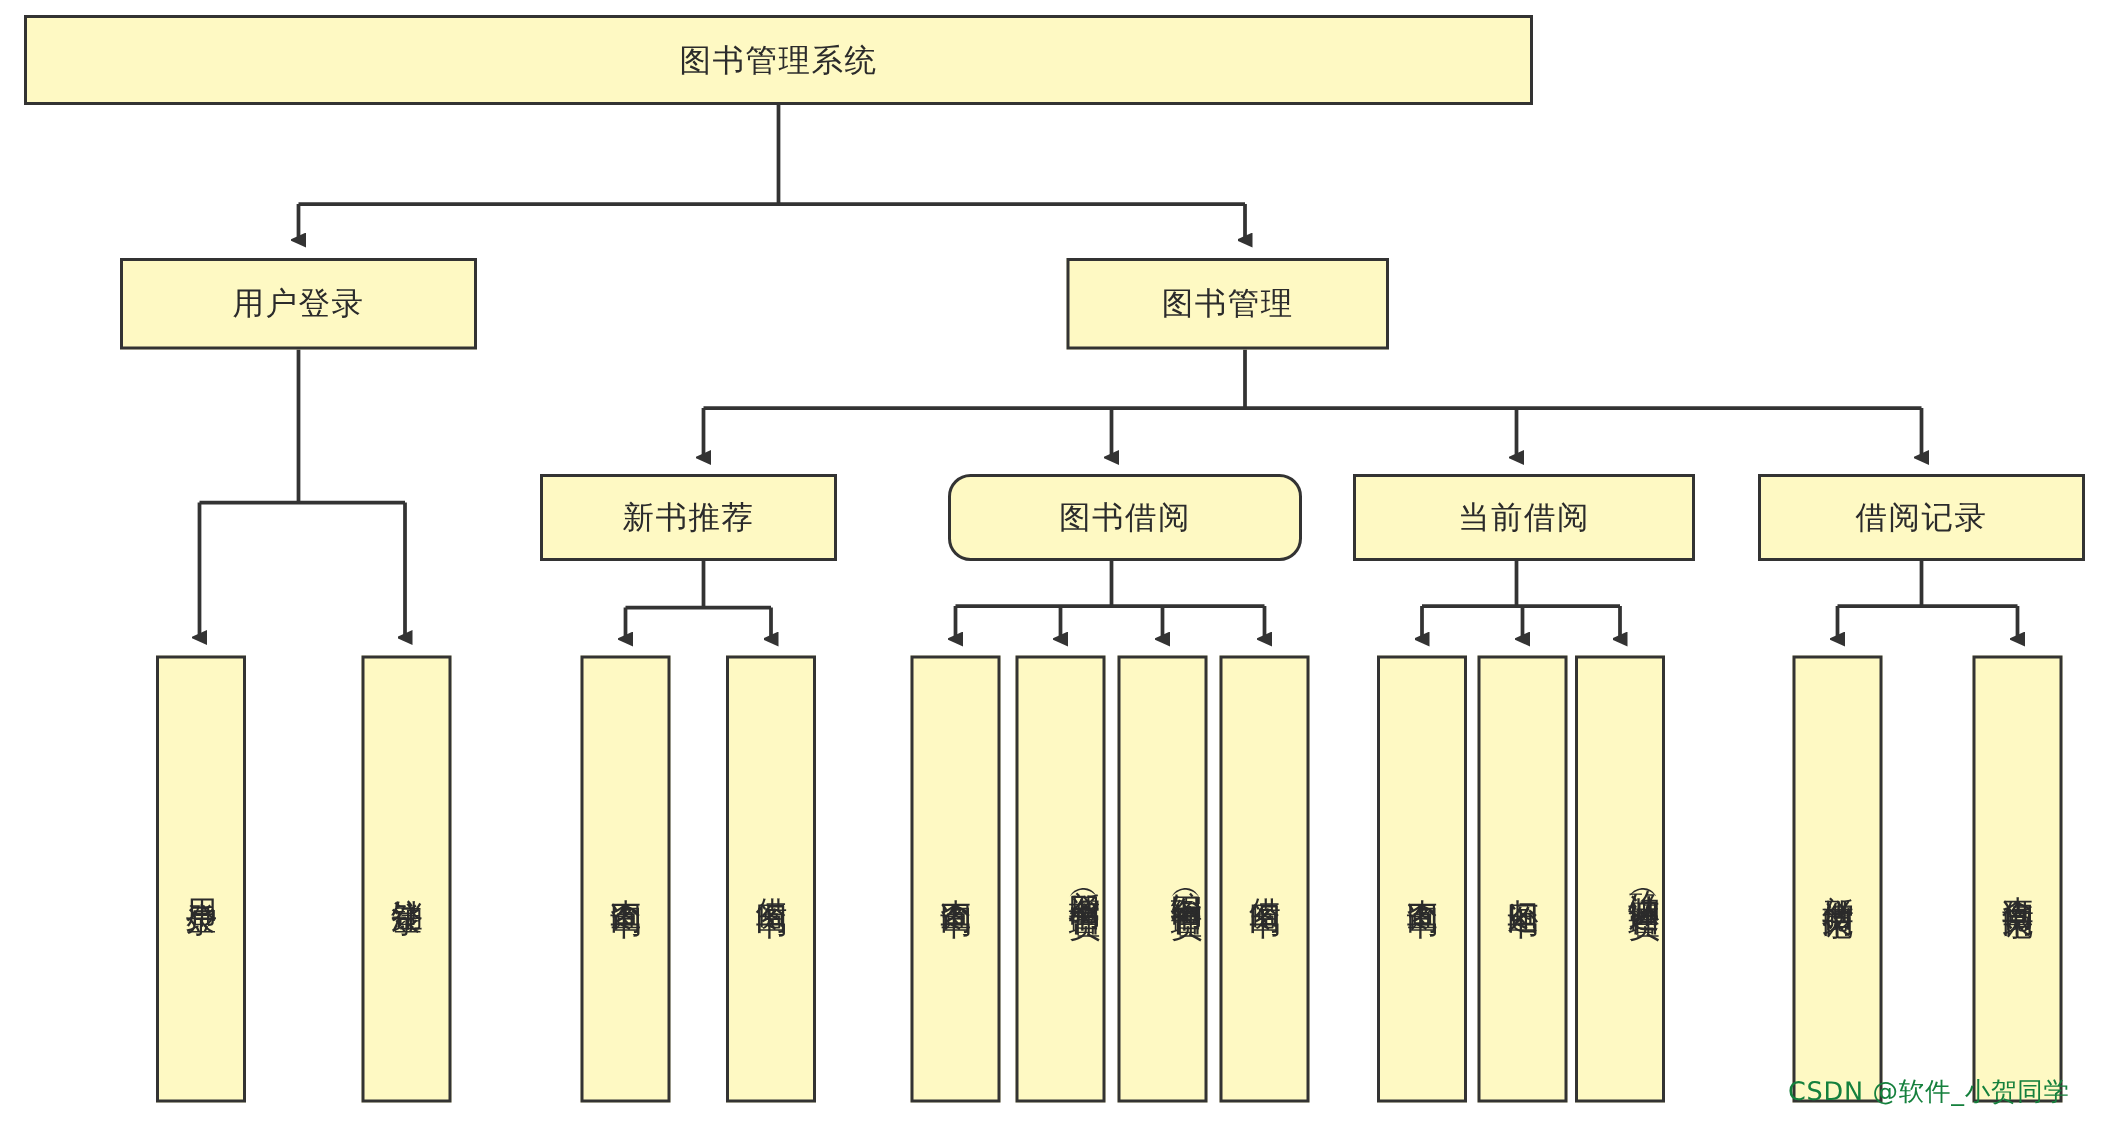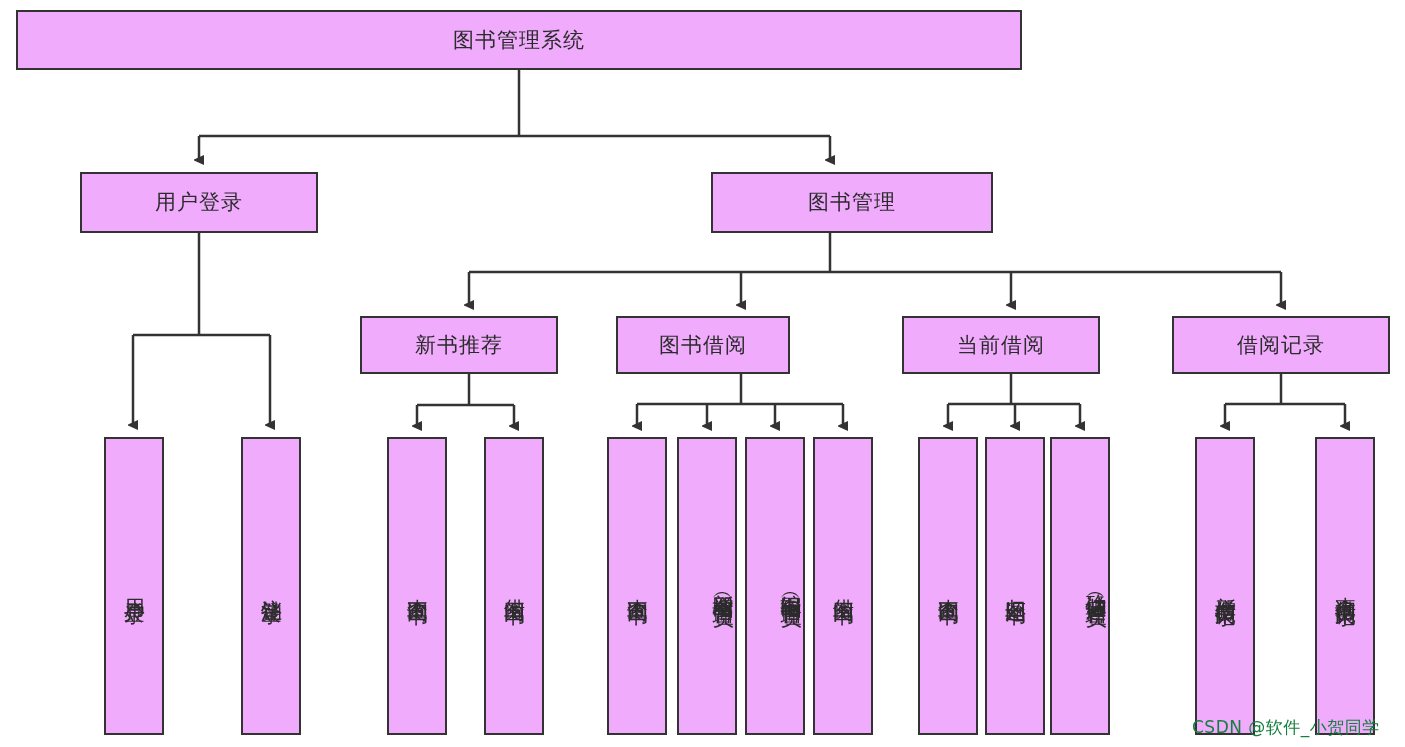--- a/index.html
+++ b/index.html
@@ -23,21 +23,21 @@
     left: 0;
     top: 0;
     width: 1405px;
     height: 747px;
     pointer-events: none;
   }
   .node {
     position: absolute;
     box-sizing: border-box;
     border: 2.5px solid #333333;
-    background: #f0abfc;
+    background: #fef9c3;
     display: flex;
     align-items: center;
     justify-content: center;
     color: #2b2b2b;
     line-height: 1.18;
   }
   .node.horiz {
     font-size: 21px;
     letter-spacing: 1px;
   }
@@ -121,31 +121,31 @@
     </g>
   </svg>
 
   <div class="node horiz" style="left:16px; top:10px; width:1006px; height:60px;">
     <span>图书管理系统</span>
   </div>
 
   <div class="node horiz" style="left:80px; top:172px; width:238px; height:61px;">
     <span>用户登录</span>
   </div>
-  <div class="node horiz" style="left:711px; top:172px; width:282px; height:61px;">
+  <div class="node horiz" style="left:711px; top:172px; width:215px; height:61px;">
     <span>图书管理</span>
   </div>
 
   <div class="node horiz" style="left:360px; top:316px; width:198px; height:58px;">
     <span>新书推荐</span>
   </div>
-  <div class="node horiz" style="left:616px; top:316px; width:174px; height:58px;">
+  <div class="node horiz" style="left:632px; top:316px; width:236px; height:58px;border-radius:15px;">
     <span>图书借阅</span>
   </div>
-  <div class="node horiz" style="left:902px; top:316px; width:198px; height:58px;">
+  <div class="node horiz" style="left:902px; top:316px; width:228px; height:58px;">
     <span>当前借阅</span>
   </div>
   <div class="node horiz" style="left:1172px; top:316px; width:218px; height:58px;">
     <span>借阅记录</span>
   </div>
 
   <div class="node vert mid" style="left:104px; top:437px; width:60px; height:298px;">
     <span>用户登录</span>
   </div>
   <div class="node vert mid" style="left:241px; top:437px; width:60px; height:298px;">

